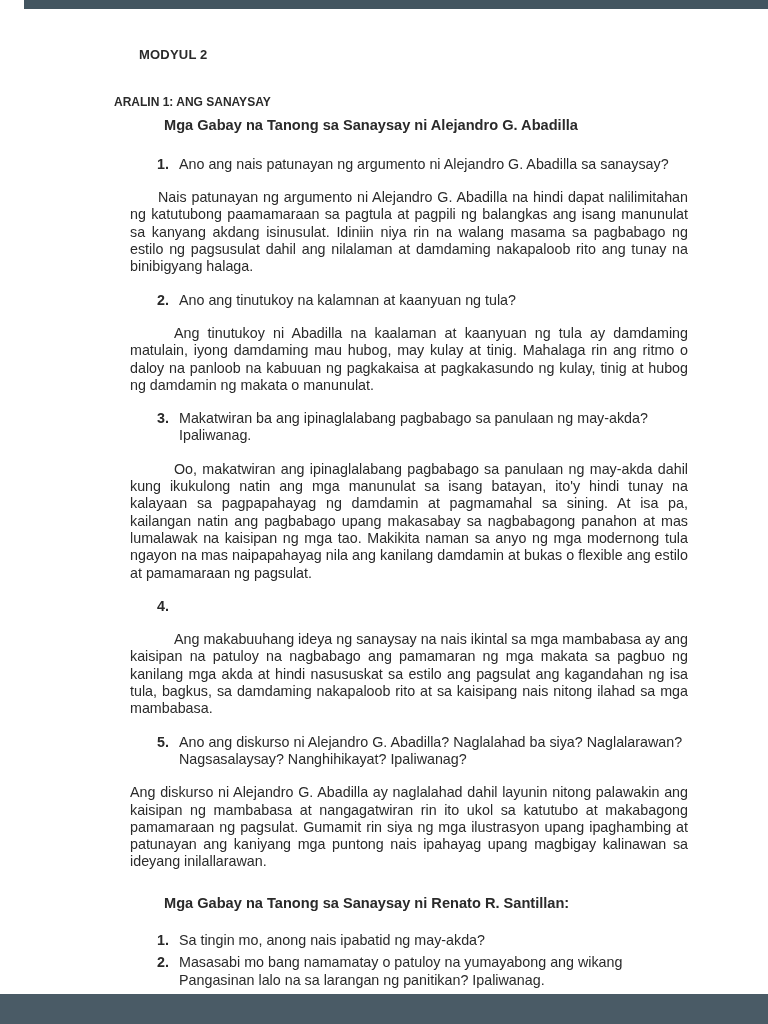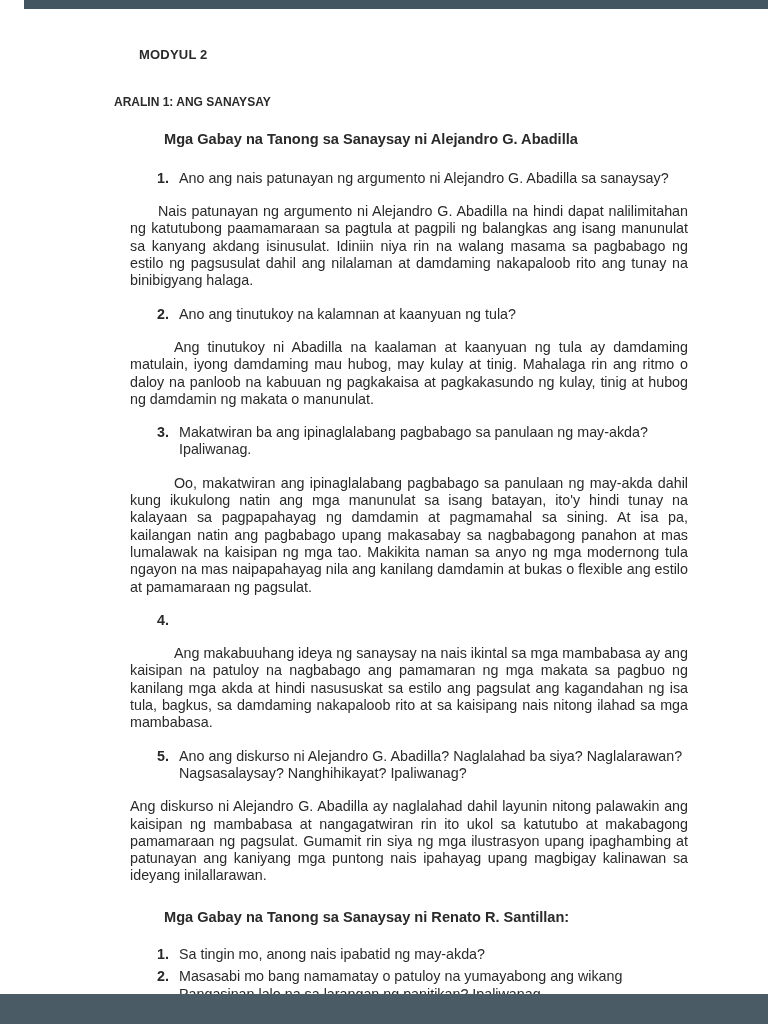--- a/index.html
+++ b/index.html
@@ -30,21 +30,21 @@
     font-weight: bold;
     font-size: 13px;
     letter-spacing: 0.2px;
   }
   .aralin {
     margin: 31px 0 0 0;
     font-weight: bold;
     font-size: 12px;
   }
   .sec-heading {
-    margin: 19px 0 0 50px;
+    margin: 5px 0 0 50px;
     font-weight: bold;
     font-size: 14.6px;
   }
   .q {
     display: flex;
     align-items: flex-start;
   }
   .q .num {
     flex: 0 0 22px;
     margin-left: 43px;

